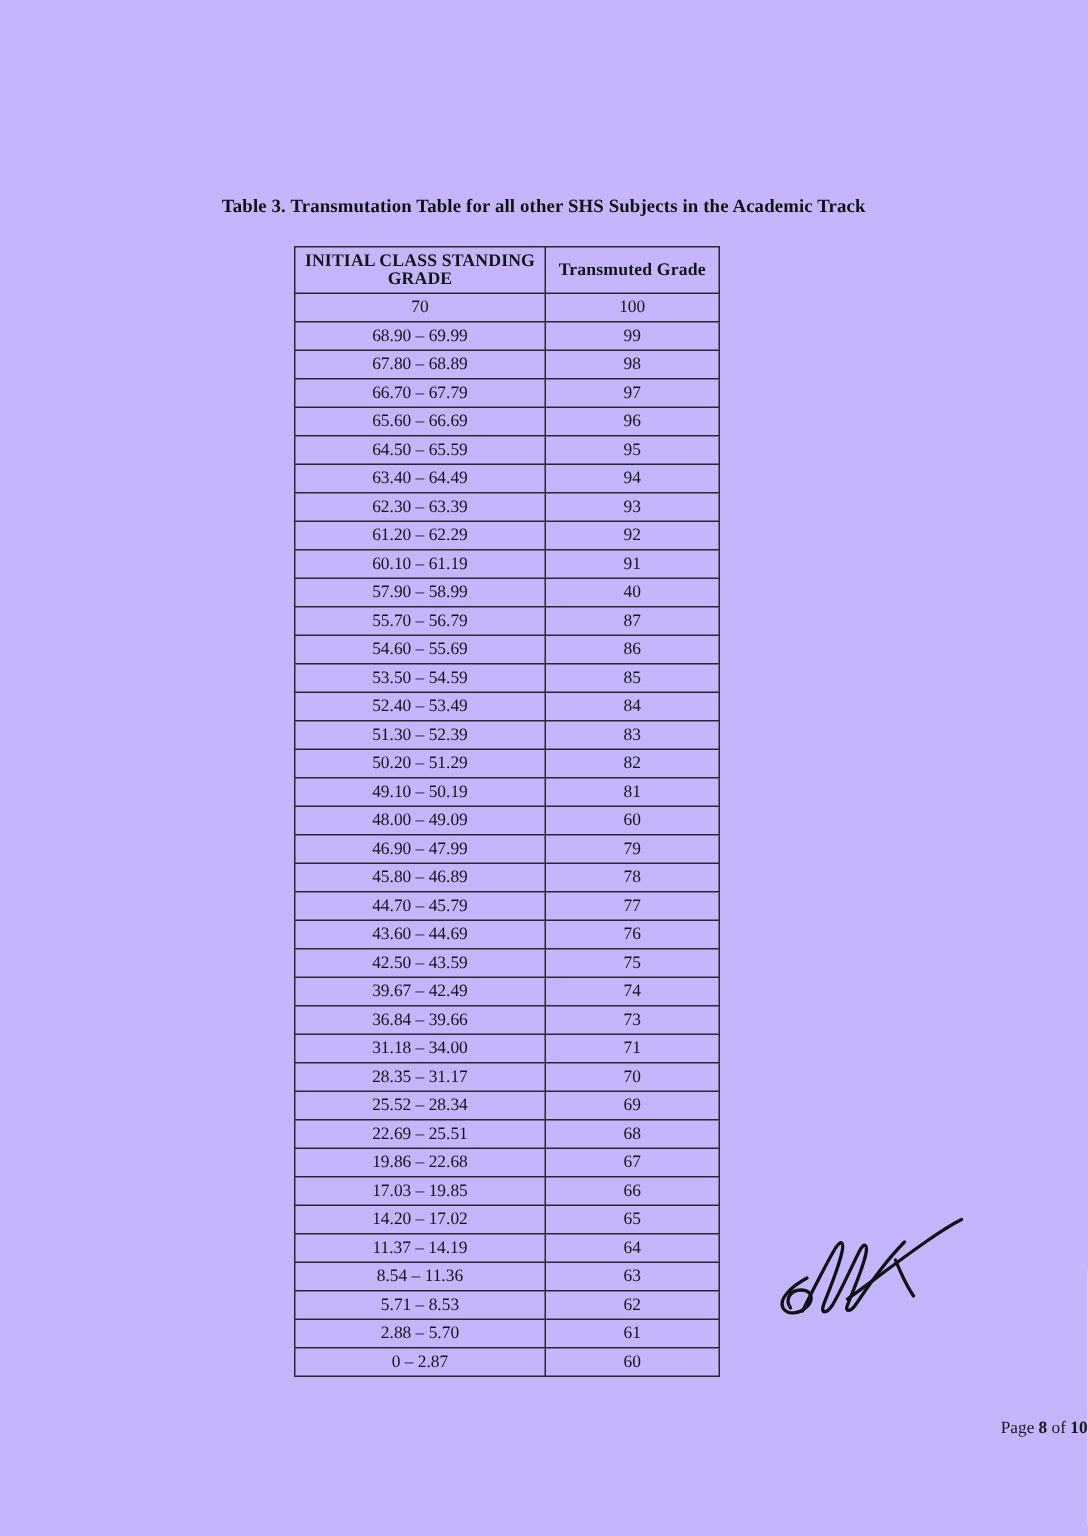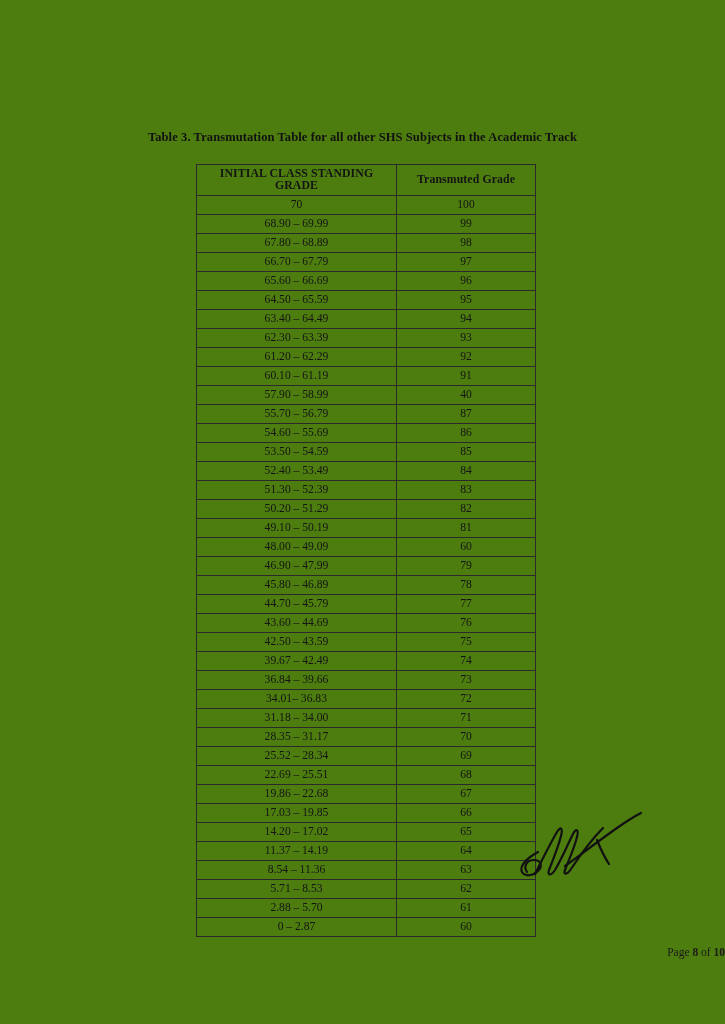--- a/index.html
+++ b/index.html
@@ -11,39 +11,39 @@
     width: 725px;
     height: 1024px;
     position: relative;
     font-family: "Liberation Serif", serif;
     color: #1a1a1a;
     overflow: hidden;
   }
   .page {
     position: absolute;
     inset: 0;
-    background: #4d7c0f;
+    background: #c4b5fd;
   }
   .table-caption {
     position: absolute;
     top: 130px;
     left: 0;
     width: 100%;
     text-align: center;
     font-family: "Liberation Serif", serif;
     font-weight: bold;
     font-size: 12.5px;
     letter-spacing: 0.1px;
     color: #111;
   }
   .table-wrap {
     position: absolute;
     top: 164px;
     left: 196px;
-    width: 340px;
+    width: 284px;
   }
   table.transmutation {
     border-collapse: collapse;
     width: 100%;
     table-layout: fixed;
   }
   table.transmutation th,
   table.transmutation td {
     border: 1px solid #2a2a2a;
     text-align: center;
@@ -200,24 +200,20 @@
           </tr>
           <tr>
             <td>39.67 – 42.49</td>
             <td>74</td>
           </tr>
           <tr>
             <td>36.84 – 39.66</td>
             <td>73</td>
           </tr>
           <tr>
-            <td>34.01– 36.83</td>
-            <td>72</td>
-          </tr>
-          <tr>
             <td>31.18 – 34.00</td>
             <td>71</td>
           </tr>
           <tr>
             <td>28.35 – 31.17</td>
             <td>70</td>
           </tr>
           <tr>
             <td>25.52 – 28.34</td>
             <td>69</td>

